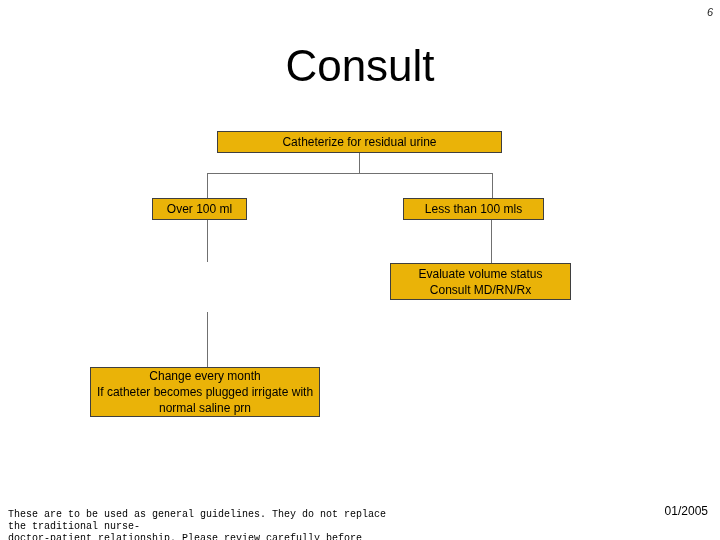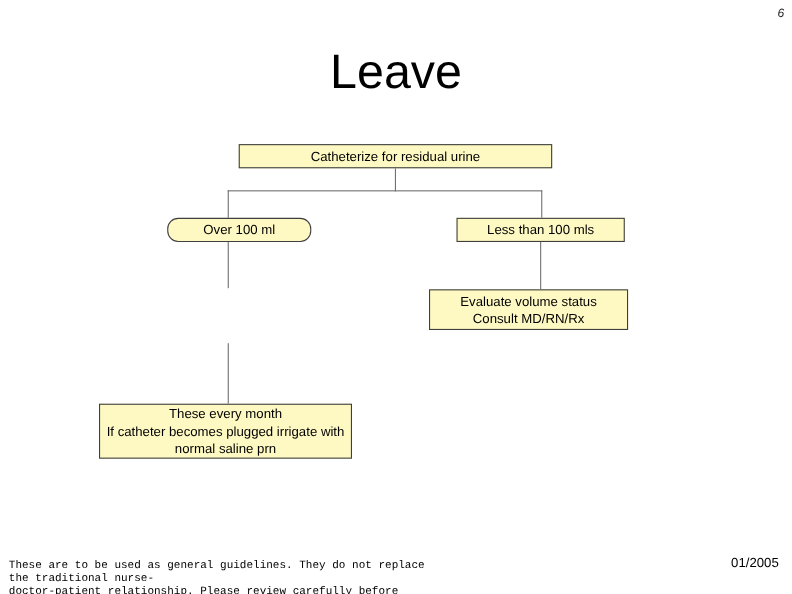--- a/index.html
+++ b/index.html
@@ -33,33 +33,33 @@
     text-align: center;
     font-size: 44px;
     line-height: 50px;
     font-weight: 400;
     color: #000000;
   }
   .flow-box {
     position: absolute;
     box-sizing: border-box;
     border: 1px solid #3f3f3f;
-    background: #fef9c3;
+    background: #eab308;
     display: flex;
     align-items: center;
     justify-content: center;
     text-align: center;
     font-size: 12px;
     line-height: 16px;
     white-space: pre-line;
     z-index: 2;
   }
   .box-root      { left: 217px; top: 131px; width: 285px; height: 22px; }
-  .box-branch-l  { left: 152px; top: 198px; width: 131px; height: 22px; border-radius: 10px; }
-  .box-branch-r  { left: 415px; top: 198px; width: 153px; height: 22px; }
+  .box-branch-l  { left: 152px; top: 198px; width: 95px; height: 22px; }
+  .box-branch-r  { left: 403px; top: 198px; width: 141px; height: 22px; }
   .box-action-l  { left:  85px; top: 262px; width: 247px; height: 50px; }
   .box-action-r  { left: 390px; top: 263px; width: 181px; height: 37px; }
   .box-follow-l  { left:  90px; top: 367px; width: 230px; height: 50px; }
   .connector {
     position: absolute;
     background: #707070;
     z-index: 1;
   }
   .conn-root-stub   { left: 359px; top: 153px; width: 1px;   height: 21px; }
   .conn-branch-h    { left: 207px; top: 173px; width: 286px; height: 1px;  }
@@ -87,41 +87,41 @@
     color: #000000;
   }
 </style>
 </head>
 <body>
 
 <div class="slide">
 
   <div class="page-number">6</div>
 
-  <h1 class="slide-title">Leave</h1>
+  <h1 class="slide-title">Consult</h1>
 
   <div class="connector conn-root-stub"></div>
   <div class="connector conn-branch-h"></div>
   <div class="connector conn-drop-left"></div>
   <div class="connector conn-drop-right"></div>
   <div class="connector conn-left-down1"></div>
   <div class="connector conn-right-down1"></div>
   <div class="connector conn-left-down2"></div>
 
   <div class="flow-box box-root">Catheterize for residual urine</div>
 
   <div class="flow-box box-branch-l">Over 100 ml</div>
 
   <div class="flow-box box-branch-r">Less than 100 mls</div>
 
 
   <div class="flow-box box-action-r">Evaluate volume status
 Consult MD/RN/Rx</div>
 
-  <div class="flow-box box-follow-l">These every month
+  <div class="flow-box box-follow-l">Change every month
 If catheter becomes plugged irrigate with
 normal saline prn</div>
 
   <div class="footer-disclaimer">These are to be used as general guidelines. They do not replace the traditional nurse-
 doctor-patient relationship. Please review carefully before using.</div>
 
   <div class="footer-date">01/2005</div>
 
 </div>
 

